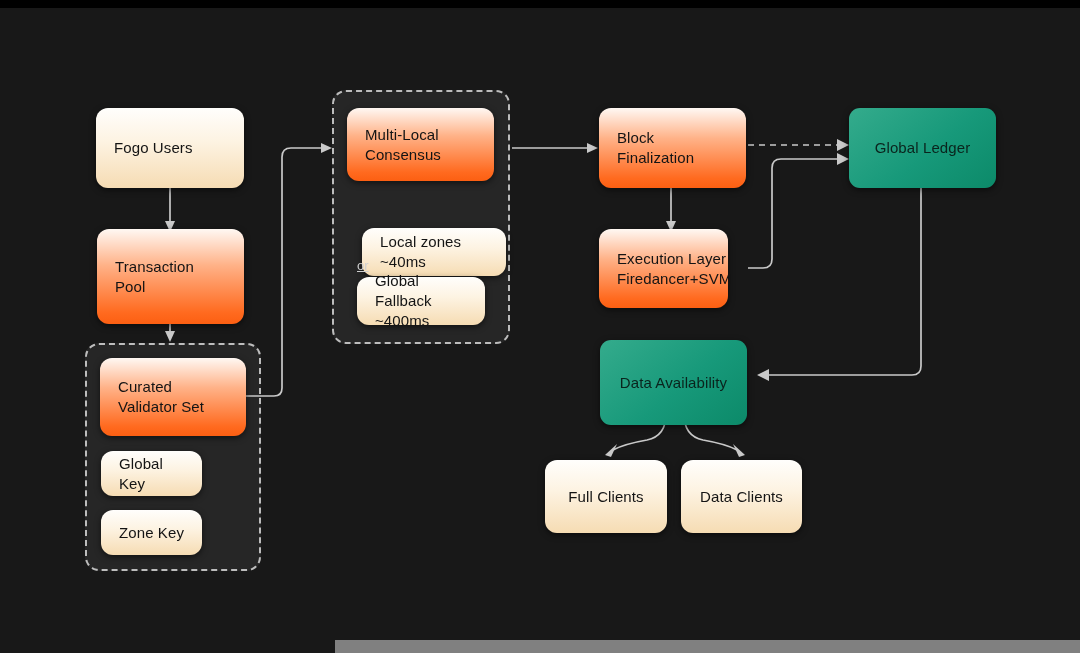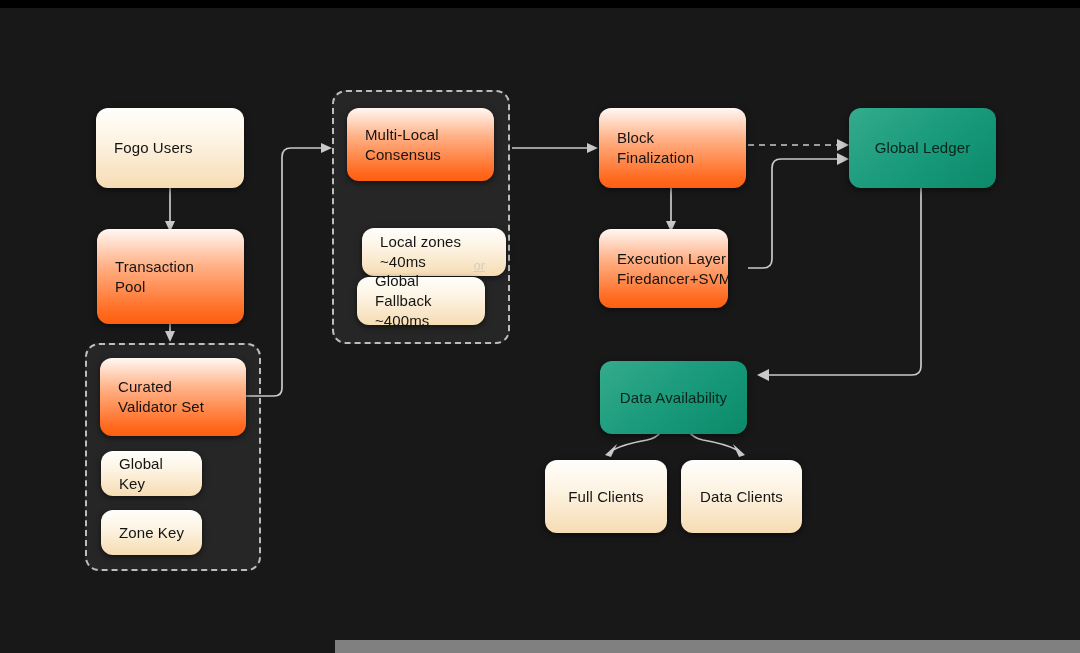--- a/index.html
+++ b/index.html
@@ -49,35 +49,36 @@
   .node.center { justify-content: center; text-align: center; }
   .cream {
     background: linear-gradient(180deg, #fffefc 0%, #fdf3e2 42%, #f6dcb3 100%);
   }
   .orange {
     background: linear-gradient(180deg, #fff8f3 0%, #ffb288 38%, #ff6a1f 88%, #fc5f12 100%);
   }
   .teal {
     background: linear-gradient(140deg, #34ab8c 0%, #17997a 55%, #0c8a69 100%);
     color: #0a241d;
+    border-radius: 11px;
   }
 
   .group {
     position: absolute;
     box-sizing: border-box;
     border: 2px dashed #bdbdbd;
     border-radius: 14px;
     background: #262626;
   }
 
   .grp-label {
     position: absolute;
     color: #cfcfcf;
     font-size: 13px;
-    text-align: right;
+    text-align: left;
     text-decoration: underline;
   }
 
   svg#wires {
     position: absolute;
     left: 0; top: 0;
     width: 1080px; height: 653px;
     pointer-events: none;
     overflow: visible;
   }
@@ -192,21 +193,21 @@
     <span>
       <span>Execution Layer</span><br>
       <span>Firedancer+SVM</span>
     </span>
   </div>
 
   <div class="node teal center" style="left:849px; top:108px; width:147px; height:80px;">
     <span>Global Ledger</span>
   </div>
 
-  <div class="node teal center" style="left:600px; top:340px; width:147px; height:73px;margin-top:21px;">
+  <div class="node teal center" style="left:600px; top:340px; width:147px; height:85px;">
     <span>Data Availability</span>
   </div>
 
   <div class="node cream center" style="left:545px; top:460px; width:122px; height:73px;">
     <span>Full Clients</span>
   </div>
 
   <div class="node cream center" style="left:681px; top:460px; width:121px; height:73px;">
     <span>Data Clients</span>
   </div>

